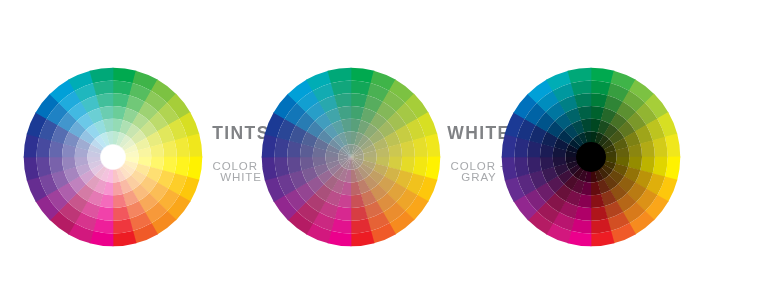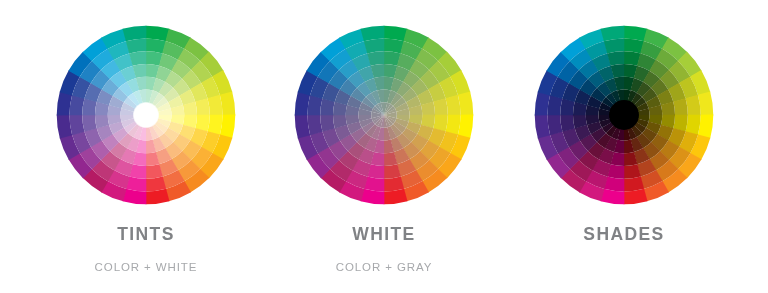--- a/index.html
+++ b/index.html
@@ -18,22 +18,23 @@
     width: 768px;
     height: 293px;
     background: #ffffff;
   }
   .wheel-group {
     position: absolute;
     top: 0;
     width: 256px;
     height: 293px;
     display: flex;
-    flex-direction: column;
+    flex-direction: row;
     align-items: center;
+    justify-content: space-between;
   }
   #group-0 { left: 18px; }
   #group-1 { left: 256px; }
   #group-2 { left: 496px; }
 
   .wheel-wrap {
     position: relative;
     width: 190px;
     height: 190px;
     margin-top: 20px;
@@ -603,17 +604,16 @@
             <path d="M 100 100 L 87.01395453458419 96.58105955266863 A 13.428571428571432 13.428571428571432 0 0 1 88.39992321582668 93.23503516538865 Z" fill="rgb(3,7,18)" stroke="none"></path>
             <path d="M 100 100 L 88.34133020543152 93.33652123636149 A 13.428571428571432 13.428571428571432 0 0 1 90.546087985877 90.46322495591588 Z" fill="rgb(0,14,23)" stroke="none"></path>
             <path d="M 100 100 L 90.46322495591588 90.546087985877 A 13.428571428571432 13.428571428571432 0 0 1 93.33652123636149 88.34133020543152 Z" fill="rgb(0,19,26)" stroke="none"></path>
             <path d="M 100 100 L 93.23503516538864 88.39992321582669 A 13.428571428571432 13.428571428571432 0 0 1 96.58105955266862 87.01395453458419 Z" fill="rgb(0,21,22)" stroke="none"></path>
             <path d="M 100 100 L 96.46786654870719 87.04428450858451 A 13.428571428571432 13.428571428571432 0 0 1 100.05859301039516 86.57155640175013 Z" fill="rgb(0,20,14)" stroke="none"></path>
             <circle cx="100" cy="100" r="15.75171428571429" fill="#000000"></circle>
           </g>
       </svg>
     </div>
     <div class="caption">
-      <span class="caption-title">SHADES</span>
     </div>
   </div>
 
 </div>
 
 </body></html>

